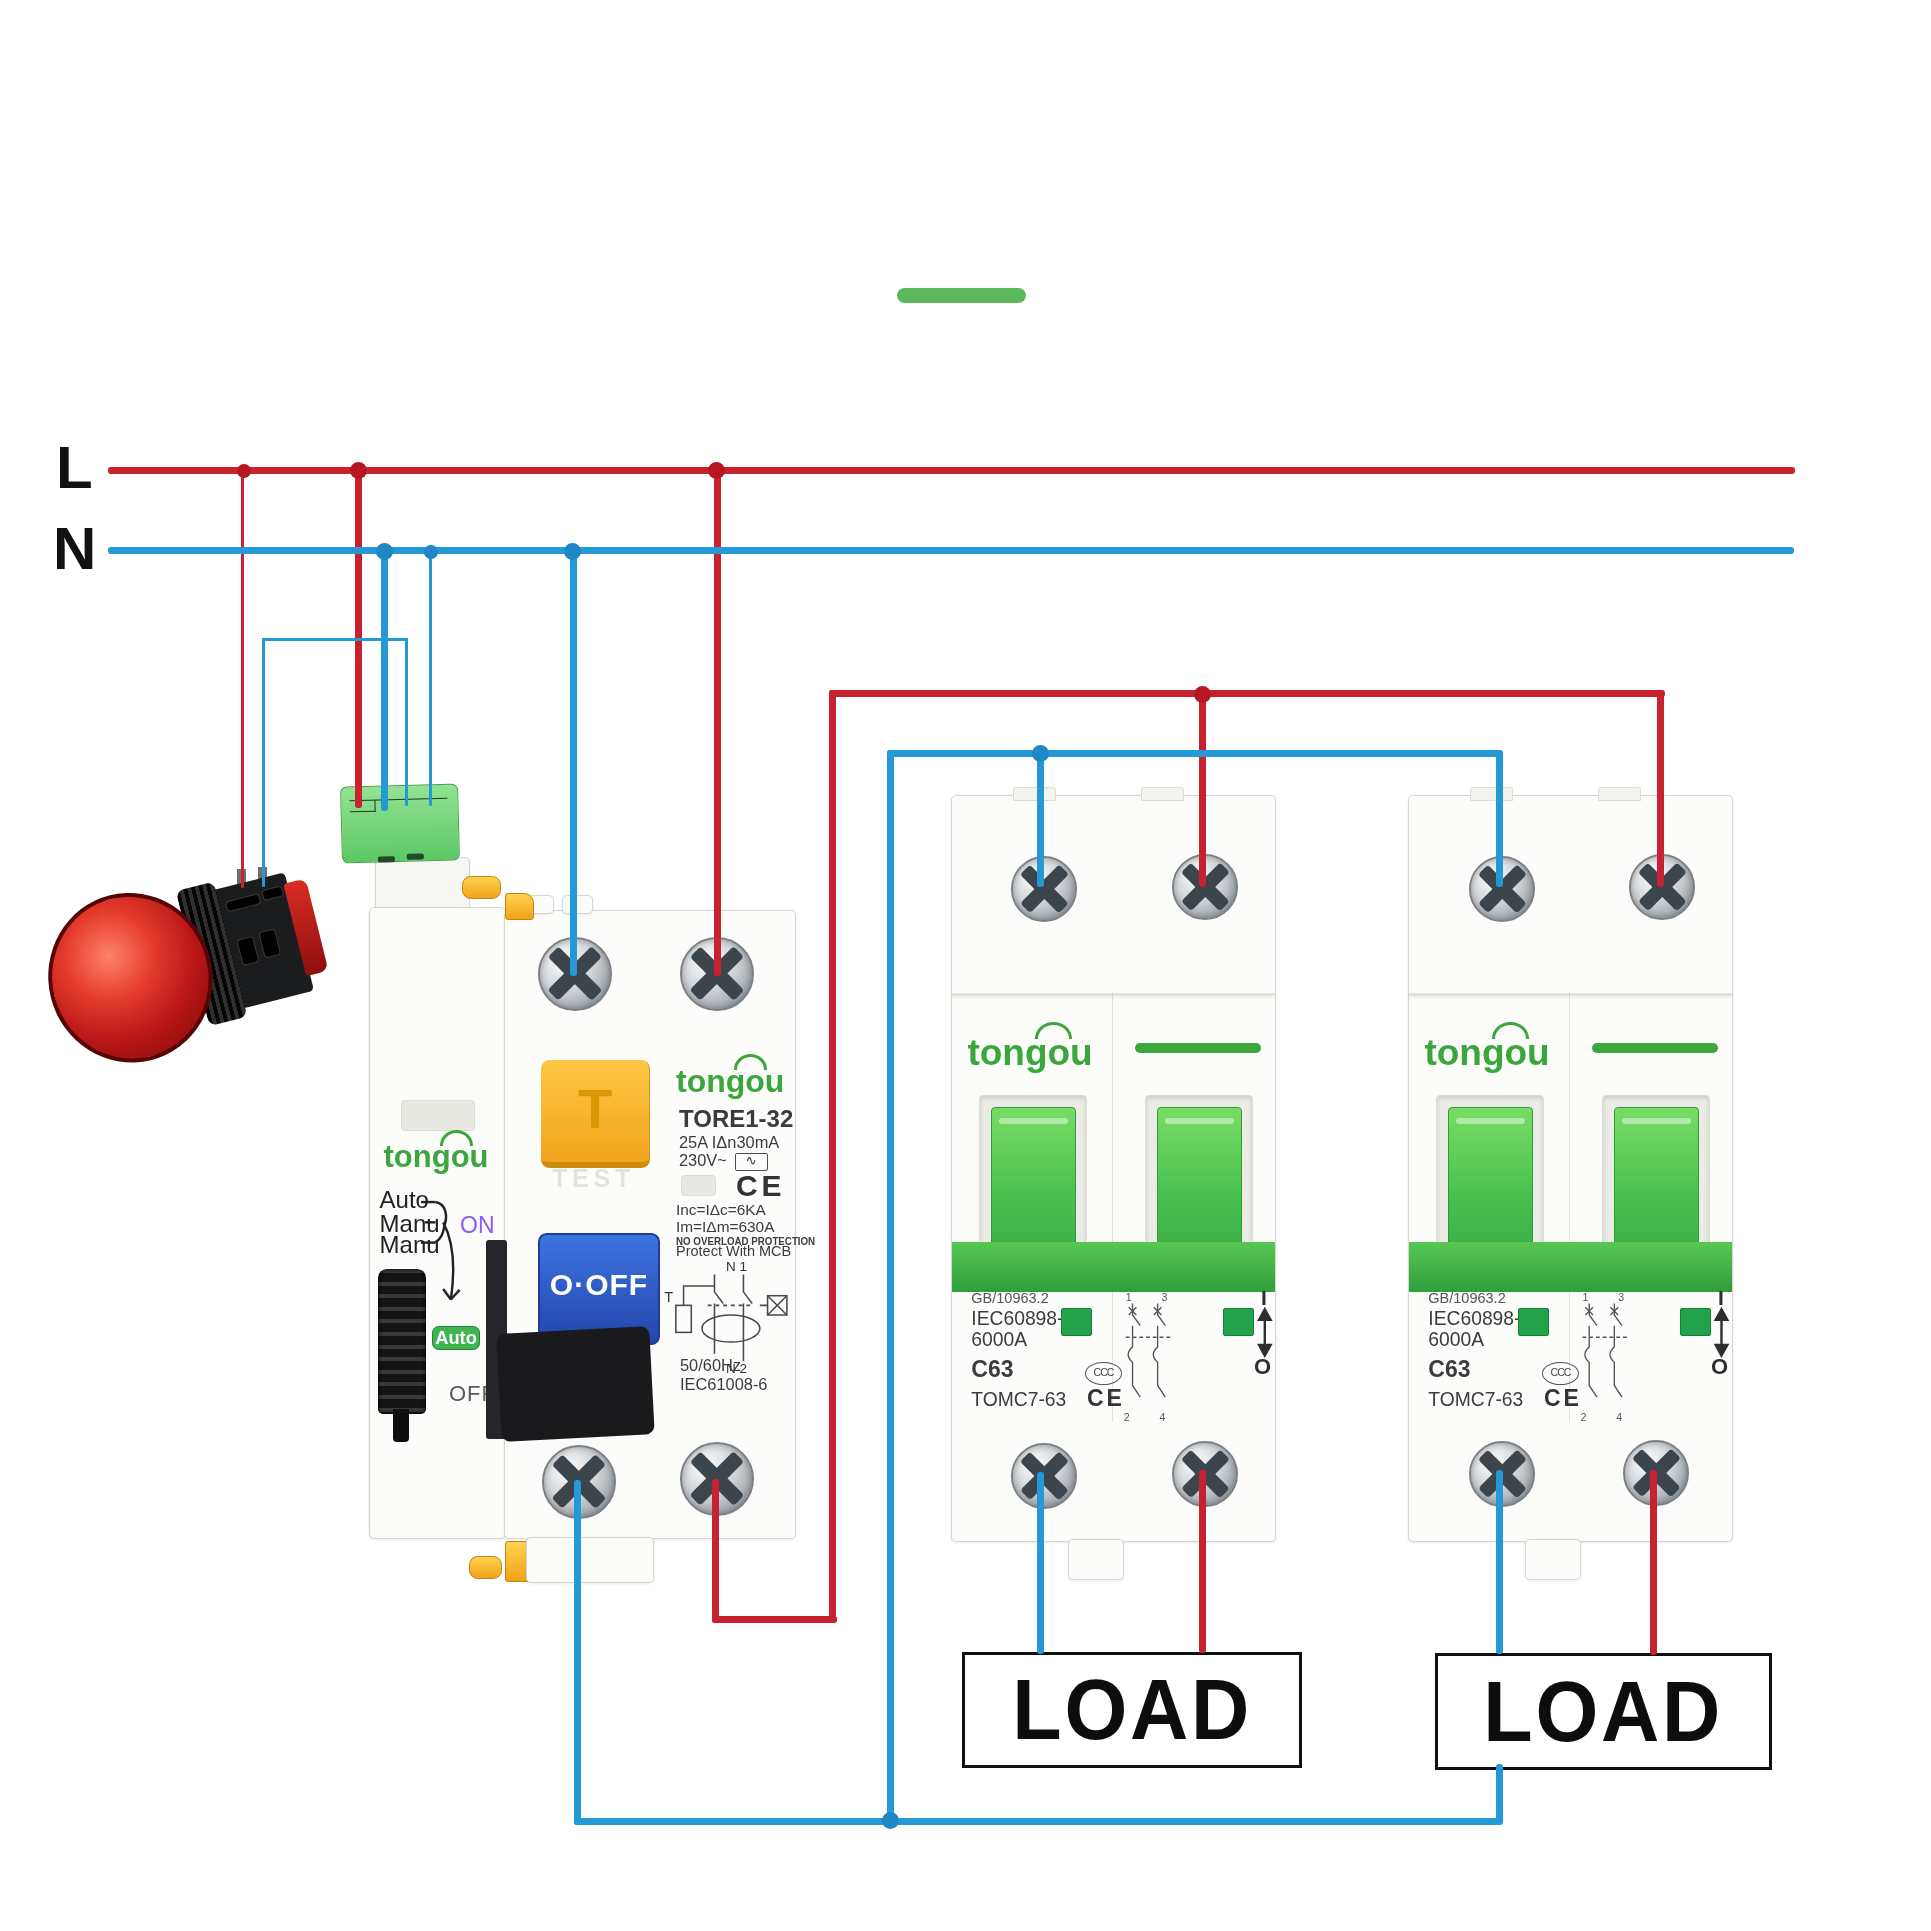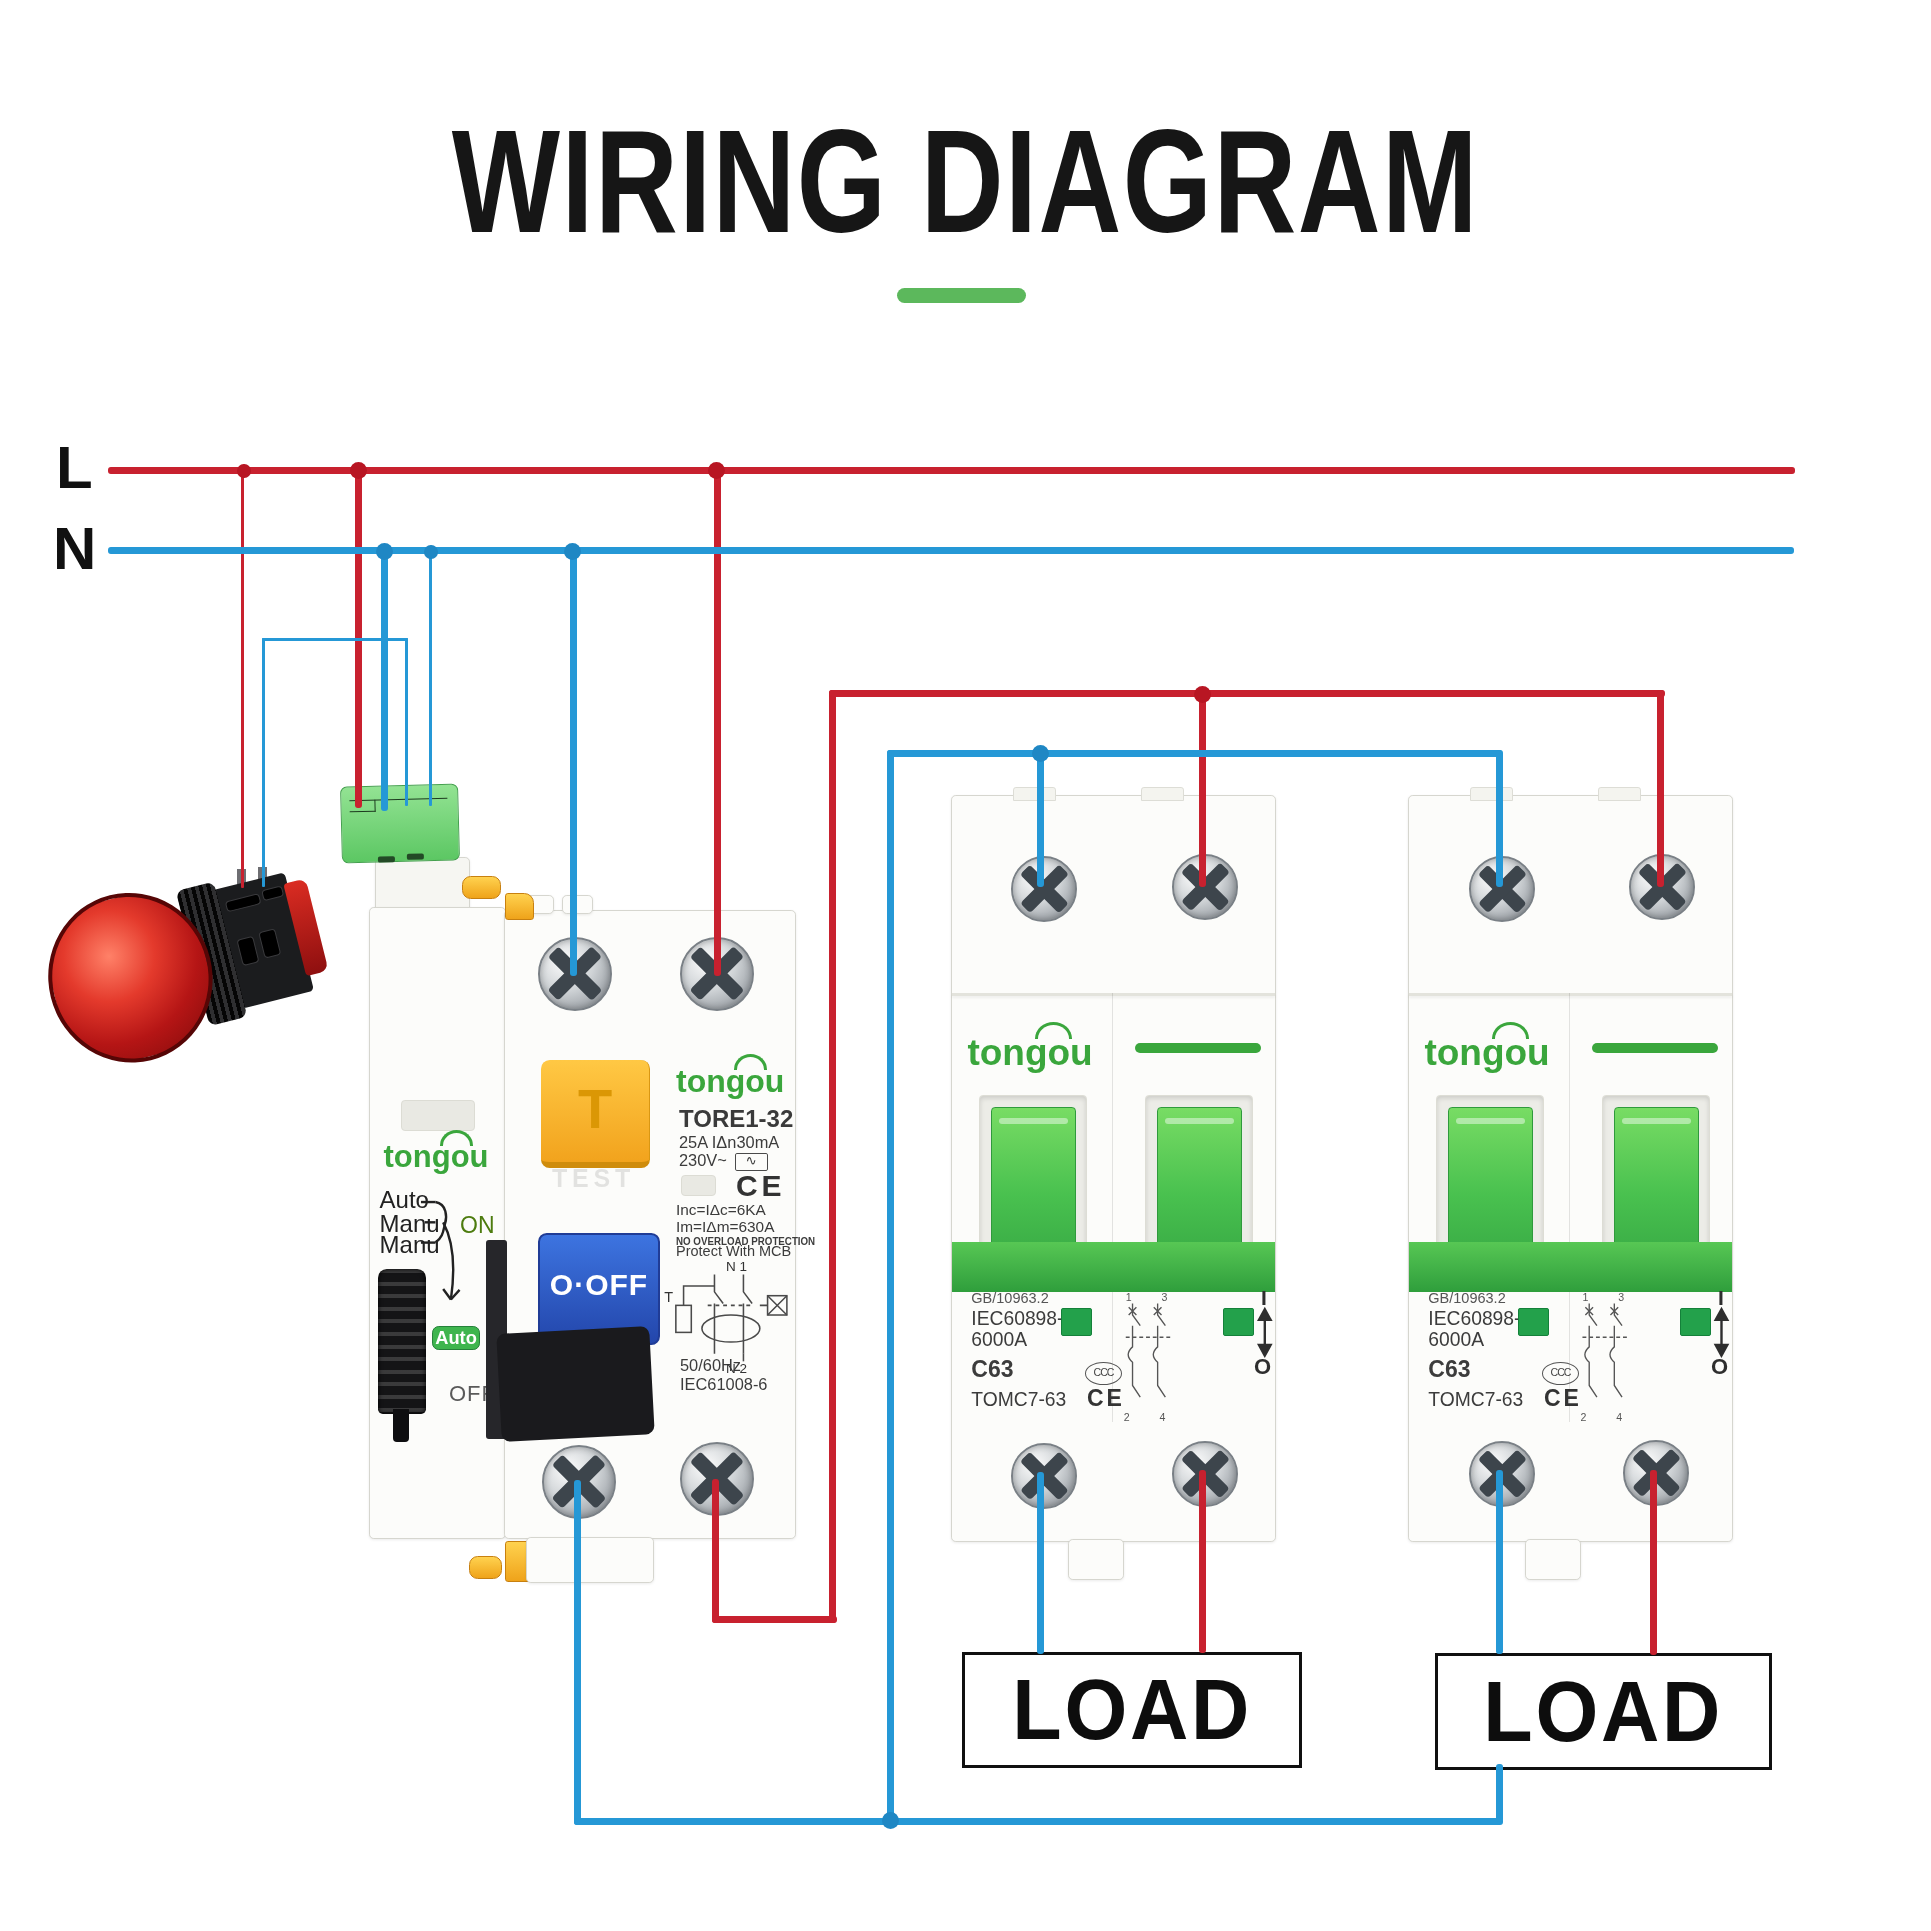--- a/index.html
+++ b/index.html
@@ -96,21 +96,20 @@
   .load{position:absolute;background:#fff;border:3.9px solid #101010;display:flex;align-items:center;justify-content:center;z-index:10;}
   .load span{font-size:85px;font-weight:bold;letter-spacing:2.9px;color:#0d0d0d;transform:scaleX(0.95);}
 
   svg.overlay{position:absolute;left:0;top:0;z-index:30;pointer-events:none;}
 </style>
 </head>
 <body>
 
 <div id="canvas">
 
-  <div class="title"><span>WIRING DIAGRAM</span></div>
   <div class="title-bar"></div>
 
   <div class="bus-label" style="left:56px;top:433px;">L</div>
   <div class="bus-label" style="left:53px;top:514px;">N</div>
 
   <div class="lterm" style="left:237px;top:869px;"></div>
   <div class="lterm" style="left:258px;top:867px;"></div>
   <div class="lamp">
     <div class="lbody">
       <div class="vent" style="left:9.7px;top:13.5px;width:33px;height:9.7px;"></div>
@@ -143,21 +142,21 @@
     <div class="panel" style="left:157px;top:680px;width:126px;height:44px;"></div>
 
     <div class="rc-window" style="left:32px;top:243px;width:72px;height:29px;"></div>
     <div class="logo" style="left:14.5px;top:282px;font-size:31px;">
       <span>tongou</span>
       <span class="arc" style="left:56px;top:-8.7px;width:27px;height:12.6px;"></span>
     </div>
     <div class="txt" style="left:10.6px;top:333px;font-size:24px;color:#222;line-height:19.3px;">Auto</div>
     <div class="txt" style="left:10.6px;top:353px;font-size:24px;color:#222;">Manu</div>
     <div class="txt" style="left:10.6px;top:374px;font-size:24px;color:#222;">Manu</div>
-    <div class="txt" style="left:91px;top:355px;font-size:23px;color:#4d7c0f;">ON</div>
+    <div class="txt" style="left:91px;top:355px;font-size:23px;color:#8b5cf6;">ON</div>
     <div class="lever"></div>
     <div class="lever-stem"></div>
     <div class="badge" style="left:63px;top:469px;width:46px;height:22px;font-size:18.3px;line-height:22px;">Auto</div>
     <div class="txt" style="left:80px;top:524px;font-size:22px;color:#5a5a5a;letter-spacing:1px;">OFF</div>
     <div class="actuator"></div>
 
     <div class="tbtn"><span>T</span></div>
     <div class="txt" style="left:183px;top:307px;font-size:25px;font-weight:bold;color:rgba(0,0,0,.10);letter-spacing:4.8px;">TEST</div>
     <div class="logo" style="left:307px;top:206px;font-size:32px;">
       <span>tongou</span>

